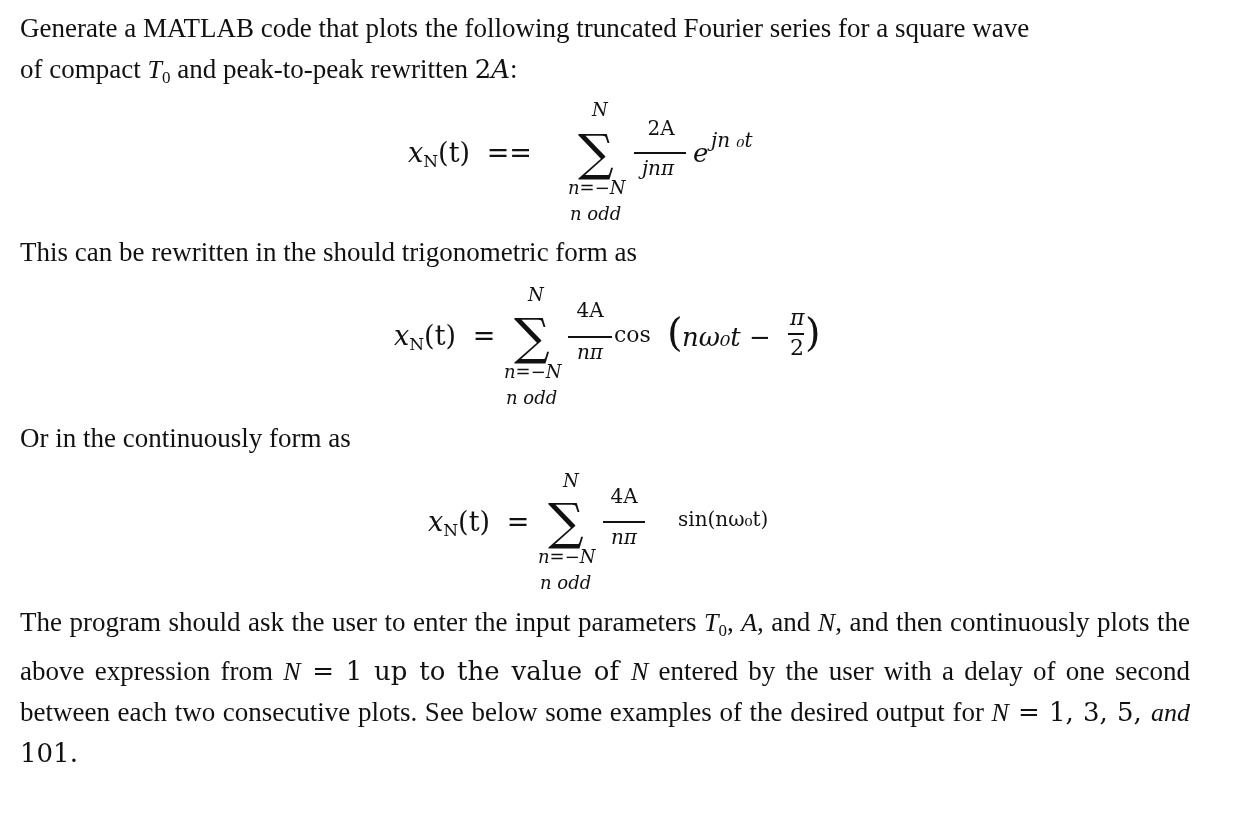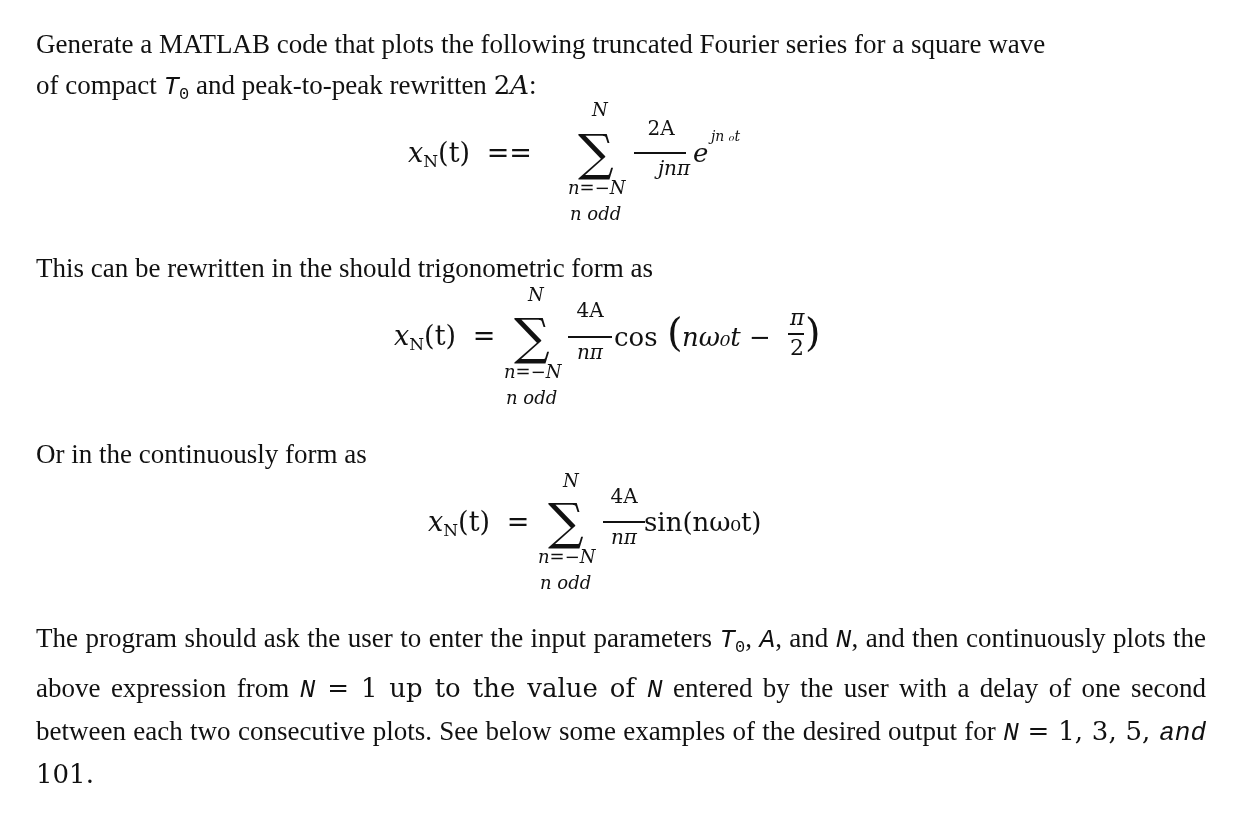--- a/index.html
+++ b/index.html
@@ -3,24 +3,24 @@
 <meta charset="utf-8">
 <style>
   html, body { margin: 0; padding: 0; background: #ffffff; }
   body {
     width: 1248px; height: 816px; position: relative; overflow: hidden;
     font-family: "Liberation Serif", "DejaVu Serif", serif;
     color: #111111;
   }
   .para {
     position: absolute; left: 20px; width: 1170px;
-    font-size: 27px; line-height: 41px; margin: 16px;
+    font-size: 27px; line-height: 41px; margin: 0;
   }
   .justify { text-align: justify; text-align-last: left; }
-  .m { font-family: Liberation Mono, monospace; font-style: italic; font-size: 26px; }
+  .m { font-family: Liberation Serif, serif; font-style: italic; font-size: 26px; }
   .mr { font-family: "DejaVu Serif", "Liberation Serif", serif; font-size: 26px; }
   sub.s { font-size: 17px; vertical-align: -5px; font-style: normal; }
   .eq { position: absolute; font-family: "DejaVu Serif", serif; color: #111; }
   .eq .abs { position: absolute; white-space: nowrap; }
   .it { font-style: italic; }
   .sigma { font-family: "DejaVu Serif", serif; font-size: 50px; line-height: 1; }
   .lim { font-size: 18px; font-style: italic; }
   .frac-num, .frac-den { font-size: 20px; text-align: center; }
   .bar { position: absolute; height: 2px; background: #111; }
 </style>
@@ -36,40 +36,40 @@
   <div class="abs" style="left:408px;top:137px;font-size:27px;">
     <span class="it">x</span><sub class="s it">N</sub><span>(t)</span>
     <span style="margin-left:8px;">==</span>
   </div>
   <div class="abs lim" style="left:592px;top:99px;">N</div>
   <div class="abs sigma" style="left:578px;top:128px;">∑</div>
   <div class="abs lim" style="left:568px;top:177px;">n=−N</div>
   <div class="abs lim" style="left:570px;top:203px;">n odd</div>
   <div class="abs frac-num" style="left:641px;top:116px;width:40px;">2A</div>
   <div class="bar" style="left:634px;top:152px;width:52px;"></div>
-  <div class="abs frac-num it" style="left:630px;top:156px;width:56px;margin-left:16px;">jnπ</div>
+  <div class="abs frac-num it" style="left:630px;top:156px;width:56px;">jnπ</div>
   <div class="abs it" style="left:693px;top:138px;font-size:26px;">e</div>
-  <div class="abs it" style="left:711px;top:128px;font-size:14px;">jn   ₀t</div>
+  <div class="abs it" style="left:711px;top:128px;font-size:20px;">jn   ₀t</div>
 </div>
 
 <p class="para" style="top:232px;">This can be rewritten in the should trigonometric form as</p>
 
 <div class="eq" style="left:0;top:0;width:1248px;height:420px;">
   <div class="abs" style="left:394px;top:320px;font-size:27px;">
     <span class="it">x</span><sub class="s it">N</sub><span>(t)</span>
     <span style="margin-left:8px;">=</span>
   </div>
   <div class="abs lim" style="left:528px;top:284px;">N</div>
   <div class="abs sigma" style="left:514px;top:312px;">∑</div>
   <div class="abs lim" style="left:504px;top:361px;">n=−N</div>
   <div class="abs lim" style="left:506px;top:387px;">n odd</div>
   <div class="abs frac-num" style="left:570px;top:298px;width:40px;">4A</div>
   <div class="bar" style="left:568px;top:336px;width:44px;"></div>
   <div class="abs frac-num it" style="left:568px;top:340px;width:44px;">nπ</div>
-  <div class="abs" style="left:614px;top:322px;font-size:26px;">cos</div>
+  <div class="abs" style="left:614px;top:322px;font-size:22px;">cos</div>
   <div class="abs" style="left:667px;top:309px;font-size:40px;font-weight:lighter;">(</div>
   <div class="abs it" style="left:682px;top:322px;font-size:26px;">nω₀t −</div>
   <div class="abs it" style="left:790px;top:305px;font-size:22px;">π</div>
   <div class="bar" style="left:788px;top:333px;width:16px;height:1.5px;"></div>
   <div class="abs" style="left:790px;top:335px;font-size:22px;">2</div>
   <div class="abs" style="left:805px;top:309px;font-size:40px;font-weight:lighter;">)</div>
 </div>
 
 <p class="para" style="top:418px;">Or in the continuously form as</p>
 
@@ -78,16 +78,16 @@
     <span class="it">x</span><sub class="s it">N</sub><span>(t)</span>
     <span style="margin-left:8px;">=</span>
   </div>
   <div class="abs lim" style="left:563px;top:470px;">N</div>
   <div class="abs sigma" style="left:548px;top:497px;">∑</div>
   <div class="abs lim" style="left:538px;top:546px;">n=−N</div>
   <div class="abs lim" style="left:540px;top:572px;">n odd</div>
   <div class="abs frac-num" style="left:604px;top:484px;width:40px;">4A</div>
   <div class="bar" style="left:603px;top:521px;width:42px;"></div>
   <div class="abs frac-num it" style="left:603px;top:525px;width:42px;">nπ</div>
-  <div class="abs" style="left:644px;top:507px;font-size:26px;">sin(nω₀t)</div>
+  <div class="abs" style="left:678px;top:507px;font-size:20px;">sin(nω₀t)</div>
 </div>
 
 <p class="para justify" style="top:602px;"><span>The program should ask the user to enter the input parameters </span><span class="m"><span>T</span><sub class="s">0</sub></span><span>, </span><span class="m">A</span><span>, and </span><span class="m">N</span><span>, and then continuously plots the above expression from </span><span class="m">N</span><span class="mr"> = 1 up to the value of </span><span class="m">N</span><span> entered by the user with a delay of one second between each two consecutive plots. See below some examples of the desired output for </span><span class="m">N</span><span class="mr"> = 1, 3, 5, </span><span class="m">and</span><span class="mr"> 101.</span></p>
 
 </body></html>

